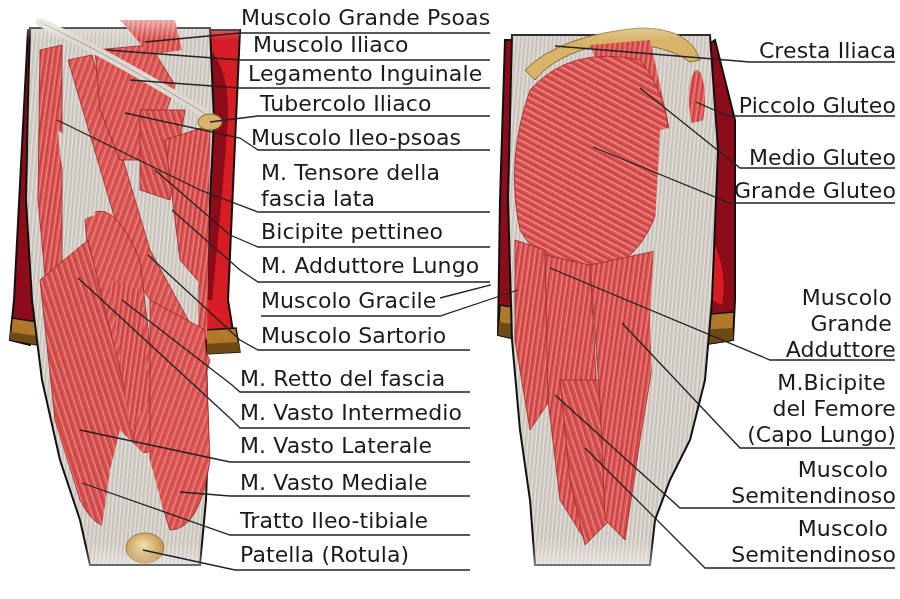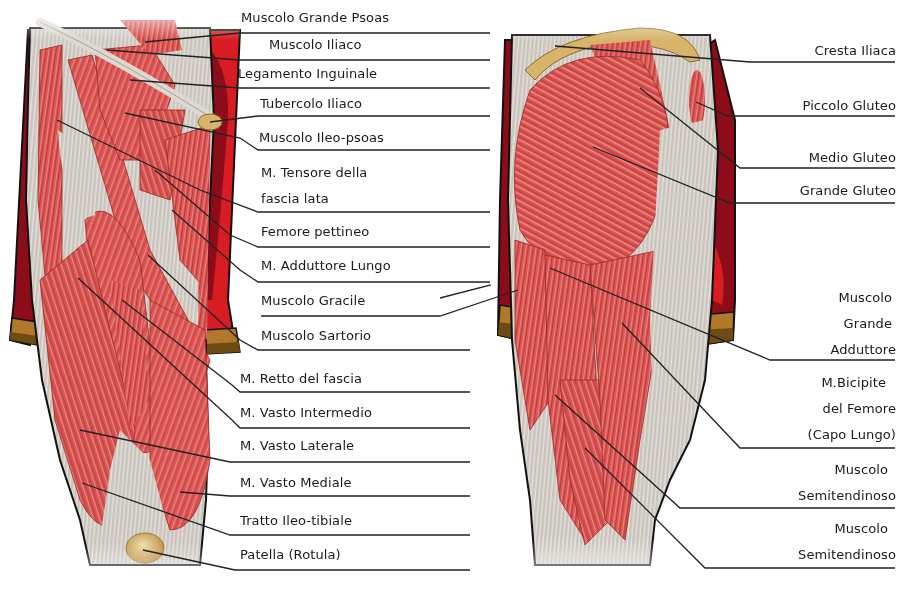--- a/index.html
+++ b/index.html
@@ -1,19 +1,19 @@
 <!DOCTYPE html>
 <html><head>
   <meta charset="utf-8">
   <style>
     html, body { margin: 0; padding: 0; background: #ffffff; }
     body { width: 900px; height: 599px; position: relative; overflow: hidden;
            font-family: "DejaVu Sans", "Liberation Sans", sans-serif; }
     #stage { position: absolute; left: 0; top: 0; width: 900px; height: 599px; }
-    .label { position: absolute; font-size: 13px; color: #1a1a1a; line-height: 20px;
+    .label { position: absolute; font-size: 22px; color: #1a1a1a; line-height: 20px;
              white-space: nowrap; letter-spacing: 0.1px; }
     .label.right { }
   </style>
 </head>
 <body>
 
 <svg id="stage" width="900" height="599" viewBox="0 0 900 599">
   <defs>
     <pattern id="fibers" width="6" height="6" patternUnits="userSpaceOnUse" patternTransform="rotate(20)">
       <rect width="6" height="6" fill="#dd5a58"></rect>
@@ -151,27 +151,27 @@
     <polyline points="622,323 740,448 895,448"></polyline>
     <polyline points="555,395 680,508 895,508"></polyline>
     <polyline points="585,448 705,568 895,568"></polyline>
 
     <polyline points="518,290 500,296"></polyline>
   </g>
 </svg>
 
 <div>
   <div class="label" style="left:241px;top:8px">Muscolo Grande Psoas</div>
-  <div class="label" style="left:269px;top:35px">Muscolo Iliaco</div>
-  <div class="label" style="left:238px;top:64px">Legamento Inguinale</div>
+  <div class="label" style="left:253px;top:35px">Muscolo Iliaco</div>
+  <div class="label" style="left:248px;top:64px">Legamento Inguinale</div>
   <div class="label" style="left:260px;top:94px">Tubercolo Iliaco</div>
-  <div class="label" style="left:259px;top:128px">Muscolo Ileo-psoas</div>
+  <div class="label" style="left:251px;top:128px">Muscolo Ileo-psoas</div>
   <div class="label" style="left:261px;top:163px">M. Tensore della</div>
   <div class="label" style="left:261px;top:189px">fascia lata</div>
-  <div class="label" style="left:261px;top:222px">Femore pettineo</div>
+  <div class="label" style="left:261px;top:222px">Bicipite pettineo</div>
   <div class="label" style="left:261px;top:256px">M. Adduttore Lungo</div>
   <div class="label" style="left:261px;top:291px">Muscolo Gracile</div>
   <div class="label" style="left:261px;top:326px">Muscolo Sartorio</div>
   <div class="label" style="left:240px;top:369px">M. Retto del fascia</div>
   <div class="label" style="left:240px;top:403px">M. Vasto Intermedio</div>
   <div class="label" style="left:240px;top:436px">M. Vasto Laterale</div>
   <div class="label" style="left:240px;top:473px">M. Vasto Mediale</div>
   <div class="label" style="left:240px;top:511px">Tratto Ileo-tibiale</div>
   <div class="label" style="left:240px;top:545px">Patella (Rotula)</div>
 </div>

